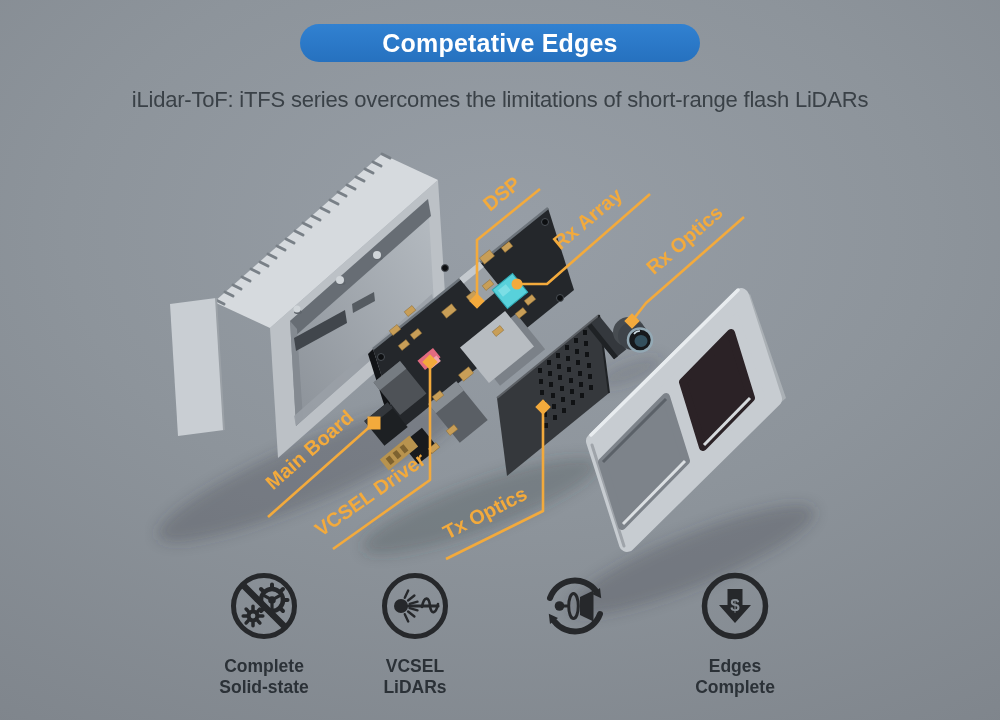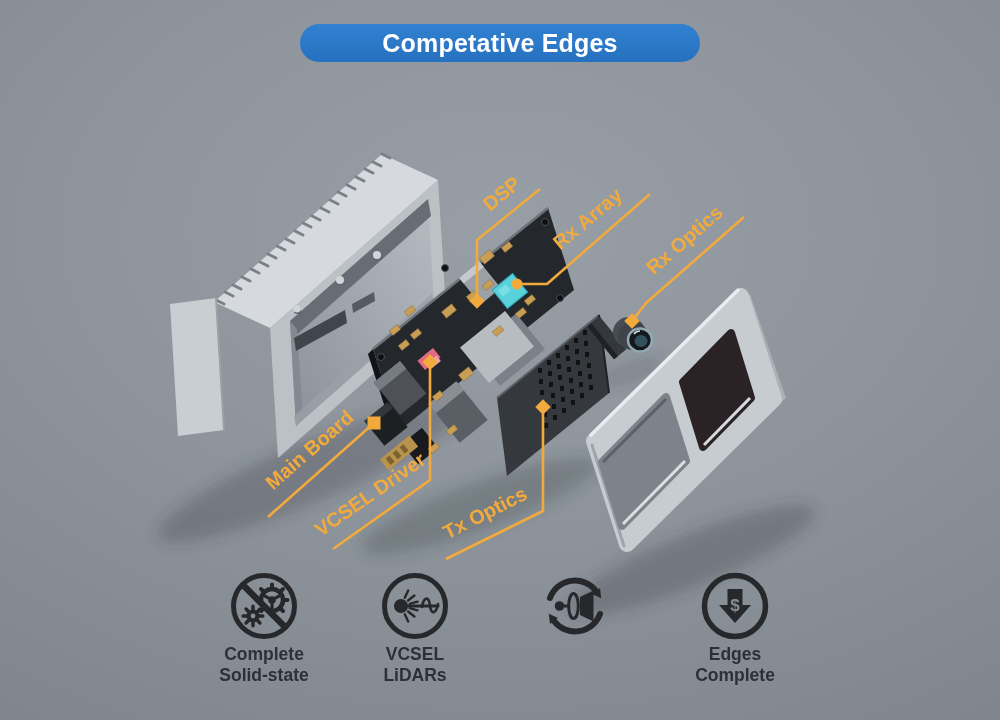--- a/index.html
+++ b/index.html
@@ -15,33 +15,34 @@
     color:#ffffff;font-size:25px;font-weight:bold;letter-spacing:0.2px;
   }
   .subtitle{
     position:absolute;top:86px;left:0;width:1000px;text-align:center;
     color:#3a4147;font-size:22px;line-height:28px;font-weight:500;letter-spacing:-0.2px;
   }
   .scene{position:absolute;left:0;top:0;width:1000px;height:720px;}
   .callout-text{font-size:20px;font-weight:bold;fill:#f3aa3c;}
   .features{position:absolute;left:0;top:570px;width:1000px;height:150px;}
   .feature{position:absolute;top:0;width:160px;display:flex;flex-direction:column;align-items:center;}
-  .feature .label{margin-top:2px;text-align:center;color:#2b3137;font-size:17.5px;font-weight:bold;line-height:21px;}
+  .feature .label{margin-top:14px;text-align:center;color:#2b3137;font-size:17.5px;font-weight:bold;line-height:21px;}
   .f1{left:184px}.f2{left:335px}.f3{left:495px}.f4{left:655px}
   .icon{stroke:#26282b;fill:none;stroke-linecap:round;}
   .icon .fl{fill:#26282b;stroke:none;}
 </style>
 </head>
 <body>
 
 <div class="badge">
   <span>Competative Edges</span>
 </div>
 
 <div class="subtitle">
+  <div>iLidar-ToF: iTFS series overcomes the limitations of short-range flash LiDARs</div>
 </div>
 
 <svg class="scene" viewBox="0 0 1000 720" xmlns="http://www.w3.org/2000/svg">
   <defs>
     <filter id="soft" x="-60%" y="-60%" width="220%" height="220%">
         <feGaussianBlur stdDeviation="7"></feGaussianBlur>
       </filter>
     <linearGradient id="gradWall" x1="1" y1="0" x2="0" y2="1">
       <stop offset="0" stop-color="#b6bcc2"></stop>
         <stop offset="1" stop-color="#8b9198"></stop>

